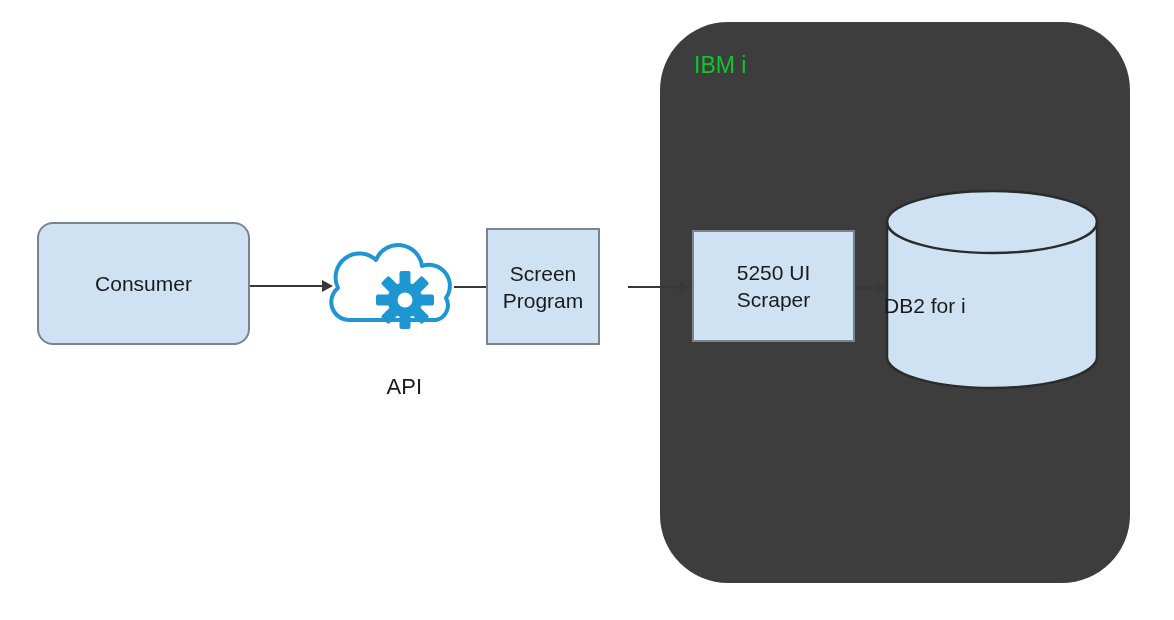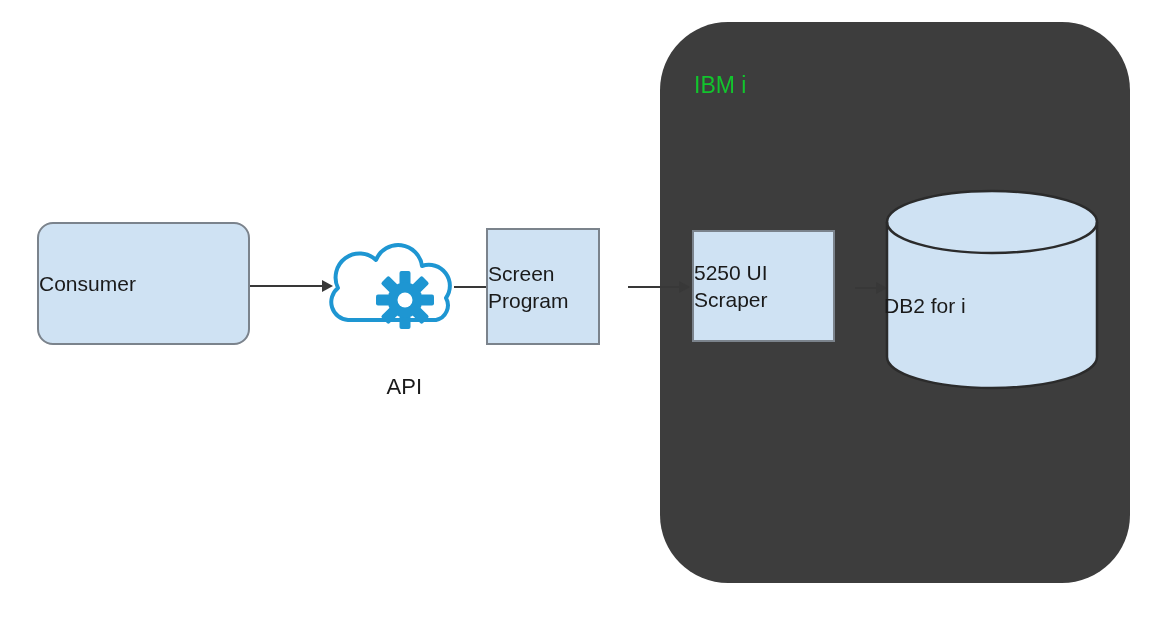--- a/index.html
+++ b/index.html
@@ -13,44 +13,44 @@
   }
   .abs{position:absolute;}
 
   
   .node-box{
     position:absolute;
     background:var(--node-fill,#cfe2f3);
     border:2px solid var(--node-border,#7b838c);
     box-sizing:border-box;
     display:flex;flex-direction:column;
-    align-items:flex-start;justify-content:center;
+    align-items:center;justify-content:center;
     font-size:21px;line-height:27px;
     text-align:center;
     color:var(--text,#1a1a1a);
   }
   .rounded{border-radius:16px;}
 
   
   #consumer{left:37px;top:222px;width:213px;height:123px;}
 
   
   #screen-scraper{left:486px;top:228px;width:114px;height:117px;}
 
   
-  #program{left:692px;top:230px;width:143px;height:112px;}
+  #program{left:692px;top:230px;width:163px;height:112px;}
 
   
   #ibmi-container{
     left:660px;top:22px;width:470px;height:561px;
     background:var(--container-fill,#3d3d3d);
     border-radius:68px;
   }
   #ibmi-label{
-    left:694px;top:72px;
+    left:694px;top:52px;
     font-size:23px;
     color:var(--container-label,#12c52d);
   }
 
   
   #api-label{
     left:352px;top:334px;width:70px;
     text-align:right;font-size:22px;margin-top:40px;
   }
 

